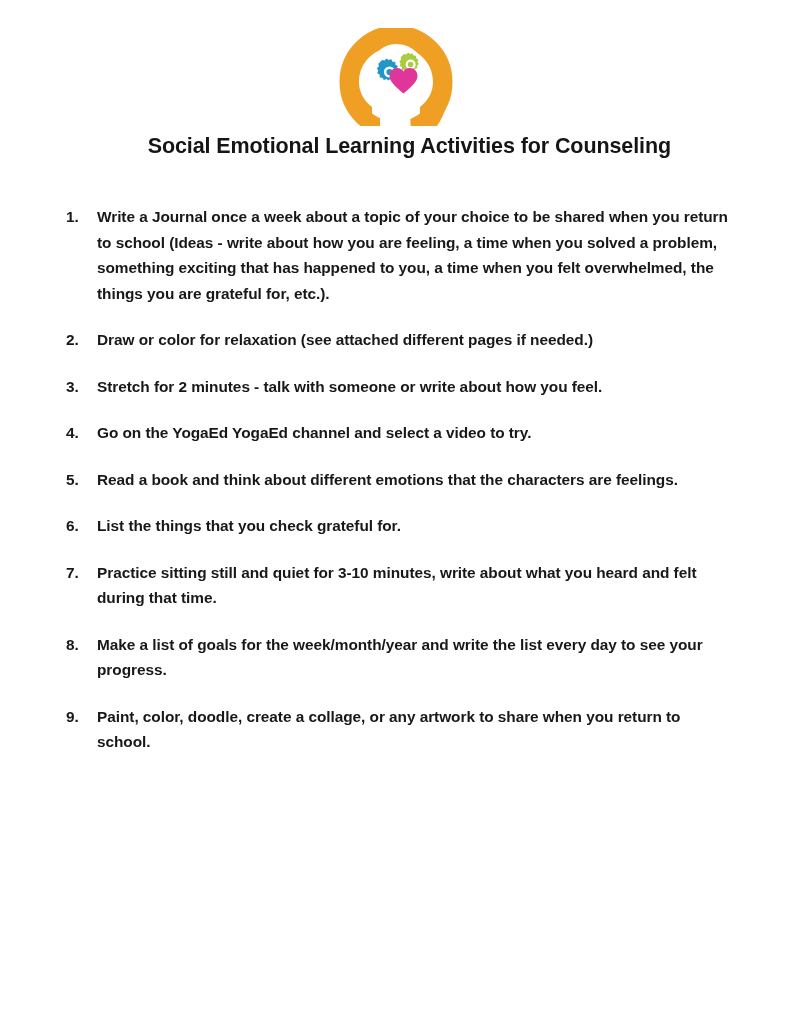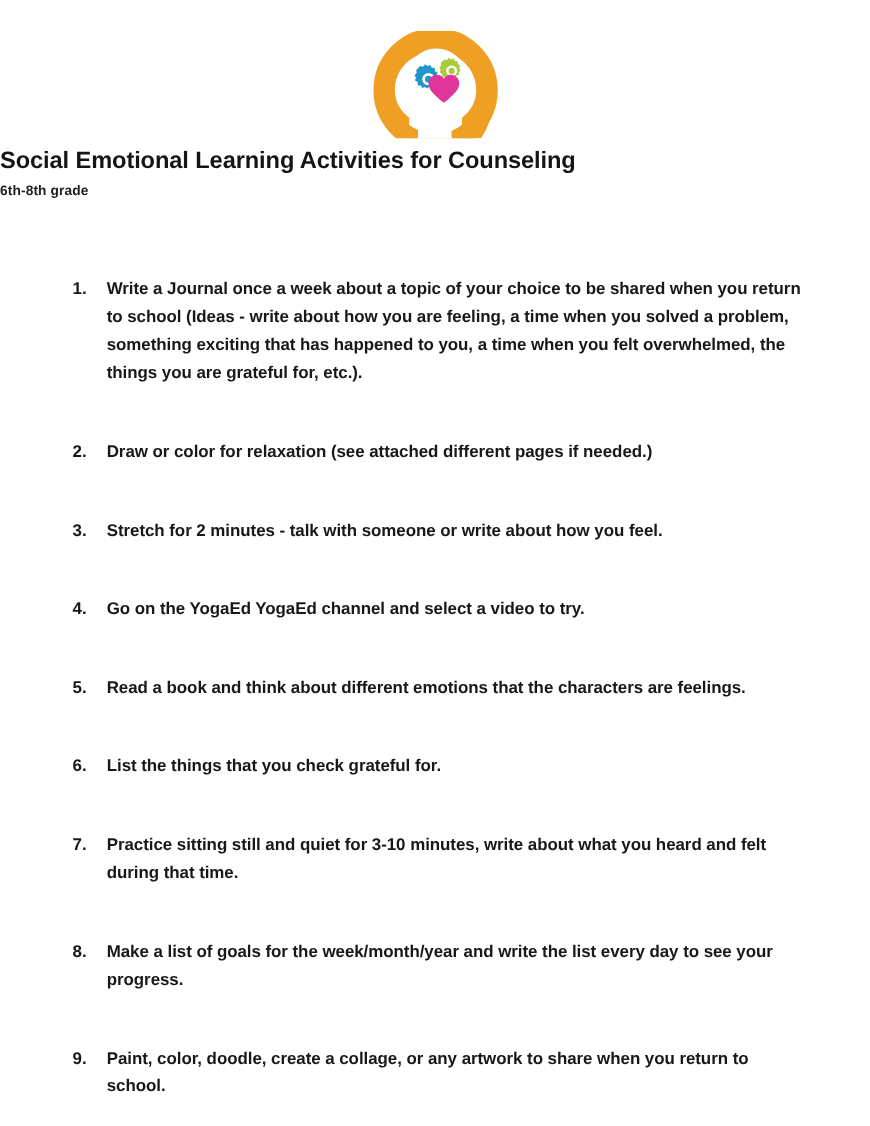--- a/index.html
+++ b/index.html
@@ -40,21 +40,21 @@
     height: 98px;
     display: block;
   }
 
   
   .title-block {
     position: absolute;
     left: 0;
     top: 134px;
     width: 671px;
-    text-align: left;
+    text-align: right;
   }
 
   .doc-title {
     margin: 0;
     font-size: 21.5px;
     font-weight: bold;
     letter-spacing: -0.1px;
     line-height: 1.15;
     color: #141517;
   }
@@ -98,21 +98,20 @@
     left: 0;
     top: 0;
     width: 27px;
     text-align: left;
     font-weight: bold;
     color: #17181a;
   }
 
   .activity-text {
     display: block;
-    margin-top: 46px;
   }
 </style>
 </head>
 <body>
 
 <div class="page">
 
   <div class="logo-wrap">
     <svg class="logo" viewBox="0 0 116 98" aria-hidden="true">
 
@@ -186,21 +185,20 @@
                C 51.5 43.3, 55 40, 59.2 40
                C 61.8 40, 64.2 41.3, 65.5 43.4
                C 66.8 41.3, 69.2 40, 71.8 40
                C 76 40, 79.5 43.3, 79.5 47.8
                C 79.5 53.5, 74 58.5, 65.5 65.5 Z" fill="#E0369B"></path>
     </svg>
   </div>
 
   <div class="title-block">
     <h1 class="doc-title">Social Emotional Learning Activities for Counseling</h1>
-    <div class="doc-subtitle">6th-8th grade</div>
   </div>
 
   <ol class="activity-list" id="activity-list">
       <li class="activity-item">
         <span class="activity-num">1.</span>
         <span class="activity-text">Write a Journal once a week about a topic of your choice to be shared when you return to school (Ideas - write about how you are feeling, a time when you solved a problem, something exciting that has happened to you, a time when you felt overwhelmed, the things you are grateful for, etc.).</span>
       </li>
       <li class="activity-item">
         <span class="activity-num">2.</span>
         <span class="activity-text">Draw or color for relaxation (see attached different pages if needed.)</span>

